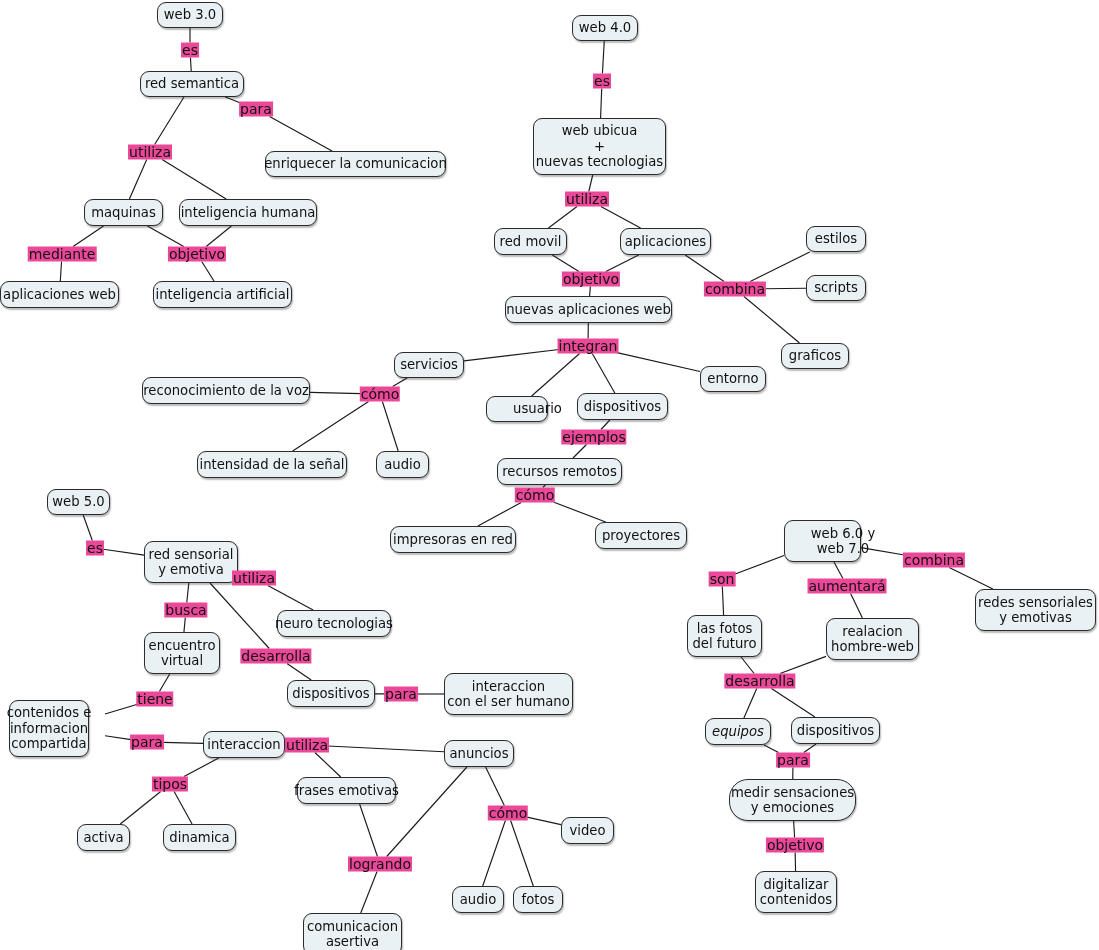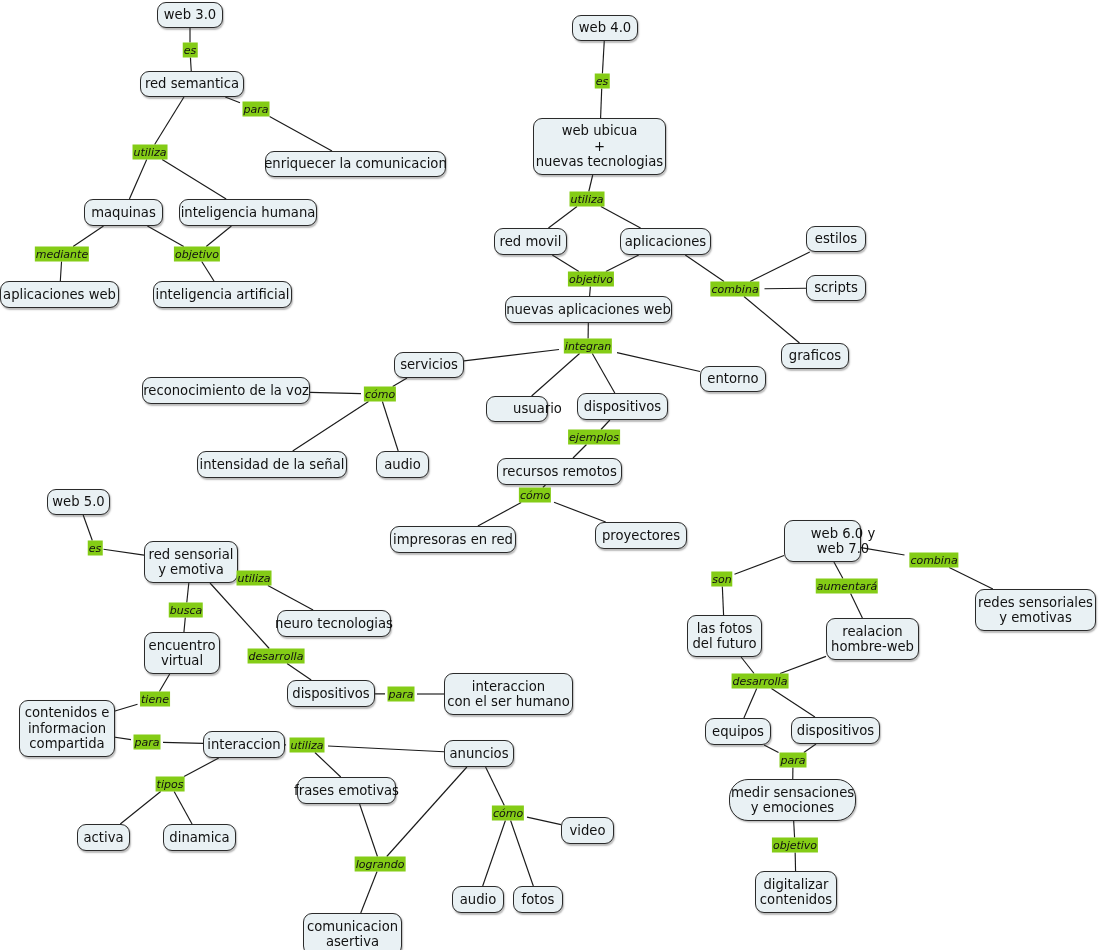--- a/index.html
+++ b/index.html
@@ -41,29 +41,28 @@
     color: #111111;
     font-size: 13.2px;
     line-height: 15.5px;
     white-space: pre;
     box-shadow: 1px 1.5px 1.5px rgba(60,60,60,0.35);
     padding: 0 7px;
     z-index: 3;
   }
   .link-label {
     position: absolute;
-    background: #84cc16;
+    background: #ec4899;
     color: #111111;
-    font-size: 11px;
+    font-size: 14px;
     line-height: 15px;
     white-space: nowrap;
     padding: 0 1px;
     z-index: 4;
     transform: translate(-50%, -50%);
-    font-style: italic;
   }
 </style>
 </head>
 <body>
 
 <div id="canvas">
   <svg id="edge-layer" viewBox="0 0 1099 950" preserveAspectRatio="none">
       <line x1="190" y1="28" x2="190" y2="42.5"></line>
       <line x1="190.44117647058823" y1="57.5" x2="191.23529411764707" y2="71"></line>
       <line x1="225.28" y1="97" x2="240" y2="102.75"></line>
@@ -175,42 +174,42 @@
       <div class="node" style="left: 595px; top: 522px; width: 92px; height: 27px;">proyectores</div>
       <div class="node" style="left: 47px; top: 489px; width: 63px; height: 26px;">web 5.0</div>
       <div class="node" style="left: 144px; top: 541px; width: 94px; height: 42px;">red sensorial
 y emotiva</div>
       <div class="node" style="left: 277px; top: 610px; width: 114px; height: 27px;">neuro tecnologias</div>
       <div class="node" style="left: 144px; top: 632px; width: 76px; height: 42px;">encuentro
 virtual</div>
       <div class="node" style="left: 287px; top: 680px; width: 88px; height: 27px;">dispositivos</div>
       <div class="node" style="left: 444px; top: 673px; width: 129px; height: 42px;">interaccion
 con el ser humano</div>
-      <div class="node" style="left: 19px; top: 700px; width: 96px; height: 57px;">contenidos e
+      <div class="node" style="left: 9px; top: 700px; width: 80px; height: 57px;">contenidos e
 informacion
 compartida</div>
       <div class="node" style="left: 203px; top: 731px; width: 82px; height: 27px;">interaccion</div>
       <div class="node" style="left: 444px; top: 740px; width: 70px; height: 27px;">anuncios</div>
       <div class="node" style="left: 297px; top: 777px; width: 99px; height: 27px;">frases emotivas</div>
       <div class="node" style="left: 77px; top: 824px; width: 53px; height: 27px;">activa</div>
       <div class="node" style="left: 163px; top: 824px; width: 73px; height: 27px;">dinamica</div>
       <div class="node" style="left: 561px; top: 817px; width: 53px; height: 27px;">video</div>
       <div class="node" style="left: 452px; top: 886px; width: 52px; height: 27px;">audio</div>
       <div class="node" style="left: 513px; top: 886px; width: 50px; height: 27px;">fotos</div>
       <div class="node" style="left: 303px; top: 913px; width: 99px; height: 42px;">comunicacion
 asertiva</div>
       <div class="node" style="left: 784px; top: 520px; width: 77px; height: 42px; padding-left: 48px;">web 6.0 y
 web 7.0</div>
       <div class="node" style="left: 975px; top: 589px; width: 121px; height: 42px;">redes sensoriales
 y emotivas</div>
       <div class="node" style="left: 687px; top: 615px; width: 75px; height: 42px;">las fotos
 del futuro</div>
       <div class="node" style="left: 826px; top: 618px; width: 93px; height: 42px;">realacion
 hombre-web</div>
-      <div class="node" style="left: 705px; top: 718px; width: 66px; height: 27px;">equipos</div>
+      <div class="node" style="left: 705px; top: 718px; width: 66px; height: 27px; font-style: italic;">equipos</div>
       <div class="node" style="left: 791px; top: 717px; width: 89px; height: 27px;">dispositivos</div>
       <div class="node" style="left: 729px; top: 779px; width: 127px; height: 42px; border-radius: 19px;">medir sensaciones
 y emociones</div>
       <div class="node" style="left: 755px; top: 871px; width: 82px; height: 42px;">digitalizar
 contenidos</div>
     </div>
   <div id="label-layer">
       <span class="link-label" style="left: 190px; top: 50px;">es</span>
       <span class="link-label" style="left: 256px; top: 109px;">para</span>
       <span class="link-label" style="left: 150px; top: 152px;">utiliza</span>

